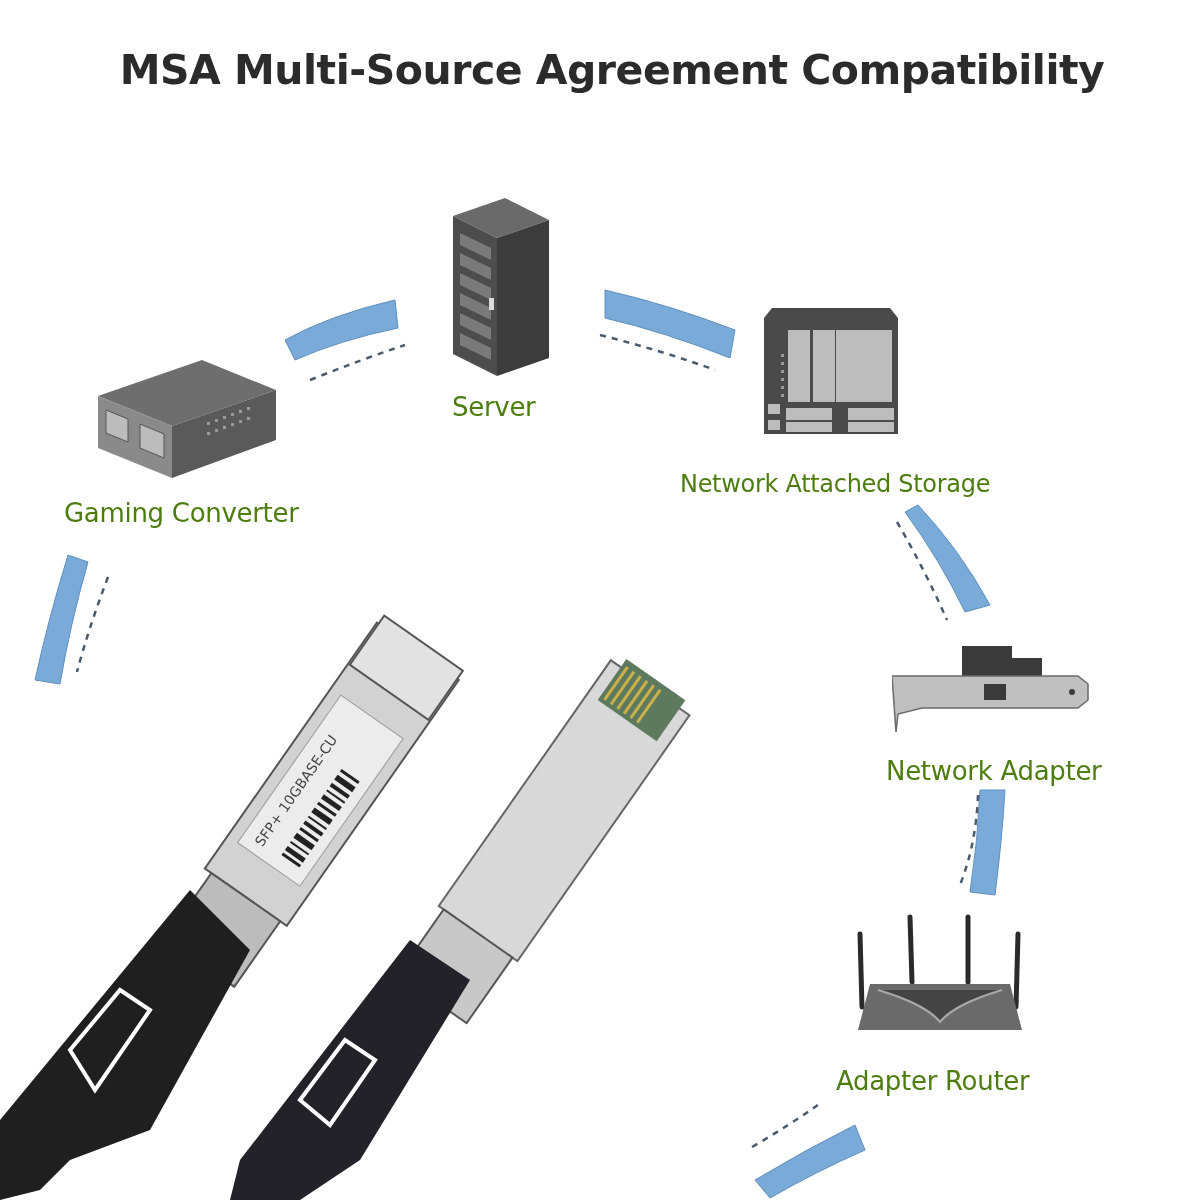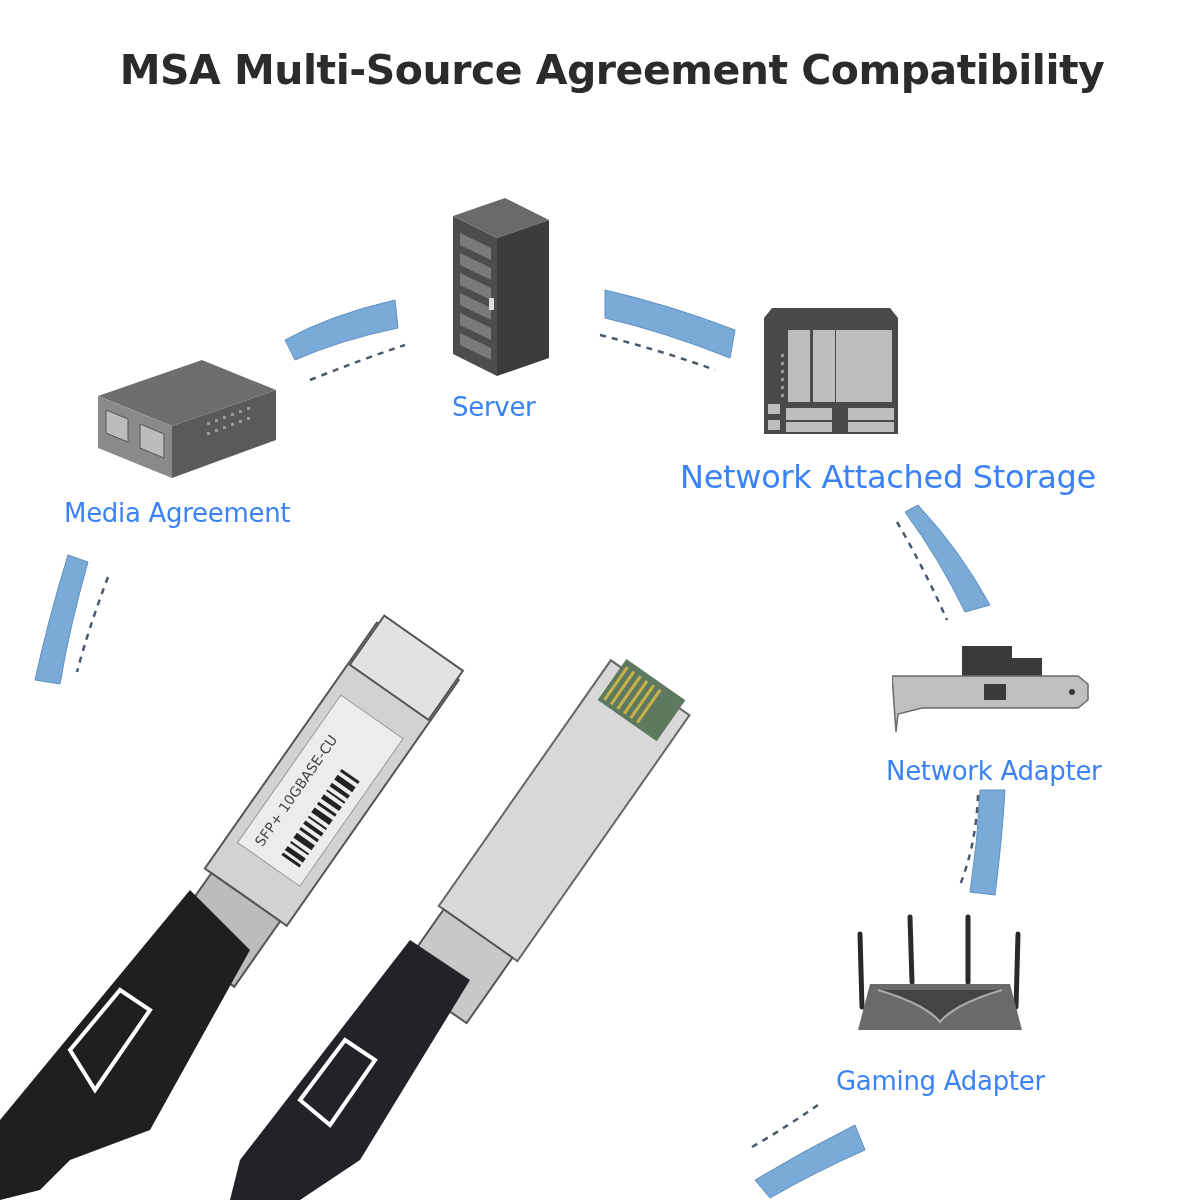--- a/index.html
+++ b/index.html
@@ -1,18 +1,18 @@
 <!DOCTYPE html>
 <html><head>
 <meta charset="utf-8">
 <style>
   html, body { margin:0; padding:0; background:#ffffff; }
   body { width:1200px; height:1200px; position:relative; overflow:hidden; font-family:"DejaVu Sans", sans-serif; }
   .title { position:absolute; left:0; top:46px; width:1224px; text-align:center; font-size:41px; font-weight:bold; color:#2b2b2b; letter-spacing:-0.5px; font-family:"DejaVu Sans", sans-serif; }
-  .label { position:absolute; font-size:26px; color:#3b82f6; white-space:nowrap; font-family:"DejaVu Sans", sans-serif; letter-spacing:-0.3px; }
+  .label { position:absolute; font-size:26px; color:#4d7c0f; white-space:nowrap; font-family:"DejaVu Sans", sans-serif; letter-spacing:-0.3px; }
   .device { position:absolute; }
   svg.overlay { position:absolute; left:0; top:0; }
 </style>
 </head>
 <body>
 
 <div class="title">MSA Multi-Source Agreement Compatibility</div>
 
 <svg class="overlay" width="1200" height="1200">
   <g fill="#7aaad8" stroke="#5f8fbf" stroke-width="1">
@@ -66,21 +66,21 @@
   </g>
   <g fill="#9a9a9a">
     <rect x="23" y="48" width="3" height="3"></rect>
       <rect x="23" y="56" width="3" height="3"></rect>
     <rect x="23" y="64" width="3" height="3"></rect>
       <rect x="23" y="72" width="3" height="3"></rect>
     <rect x="23" y="80" width="3" height="3"></rect>
       <rect x="23" y="88" width="3" height="3"></rect>
   </g>
 </svg>
-<div class="label" style="left:680px;top:458px;font-size:32px">Network Attached Storage</div>
+<div class="label" style="left:680px;top:470px;font-size:24px">Network Attached Storage</div>
 
 <svg class="device" style="left:92px;top:354px" width="190" height="130" viewBox="0 0 190 130">
   <polygon points="6,42 110,6 184,36 80,72" fill="#6e6e6e"></polygon>
   <polygon points="6,42 80,72 80,124 6,94" fill="#8a8a8a"></polygon>
   <polygon points="80,72 184,36 184,86 80,124" fill="#5a5a5a"></polygon>
   <polygon points="14,56 36,65 36,88 14,79" fill="#bcbcbc" stroke="#555" stroke-width="1"></polygon>
   <polygon points="48,70 72,80 72,104 48,94" fill="#bcbcbc" stroke="#555" stroke-width="1"></polygon>
   <g fill="#9a9a9a">
     <rect x="115" y="68" width="3" height="3"></rect>
       <rect x="123" y="65" width="3" height="3"></rect>
@@ -89,42 +89,42 @@
       <rect x="147" y="56" width="3" height="3"></rect>
       <rect x="155" y="53" width="3" height="3"></rect>
     <rect x="115" y="78" width="3" height="3"></rect>
       <rect x="123" y="75" width="3" height="3"></rect>
       <rect x="131" y="72" width="3" height="3"></rect>
     <rect x="139" y="69" width="3" height="3"></rect>
       <rect x="147" y="66" width="3" height="3"></rect>
       <rect x="155" y="63" width="3" height="3"></rect>
   </g>
 </svg>
-<div class="label" style="left:64px;top:498px">Media Agreement</div>
+<div class="label" style="left:64px;top:498px">Gaming Converter</div>
 
 <svg class="device" style="left:892px;top:640px" width="200" height="100" viewBox="0 0 200 100">
   <polygon points="70,6 120,6 120,18 150,18 150,36 70,36" fill="#3a3a3a"></polygon>
   <polygon points="0,36 186,36 196,44 196,60 186,68 30,68 6,74 4,92" fill="#bfbfbf" stroke="#6a6a6a" stroke-width="1.5"></polygon>
   <rect x="92" y="44" width="22" height="16" fill="#3a3a3a"></rect>
   <circle cx="180" cy="52" r="3" fill="#3a3a3a"></circle>
 </svg>
 <div class="label" style="left:886px;top:756px">Network Adapter</div>
 
 <svg class="device" style="left:850px;top:912px" width="180" height="130" viewBox="0 0 180 130">
   <g stroke="#2a2a2a" stroke-width="5" stroke-linecap="round">
     <line x1="10" y1="22" x2="12" y2="95"></line>
     <line x1="60" y1="5" x2="62" y2="70"></line>
     <line x1="118" y1="5" x2="118" y2="70"></line>
     <line x1="168" y1="22" x2="166" y2="95"></line>
   </g>
   <polygon points="20,72 160,72 172,118 8,118" fill="#6a6a6a"></polygon>
   <path d="M28,78 Q75,90 90,108 Q105,90 152,78 Z" fill="#444"></path>
   <path d="M28,78 Q75,92 90,110 Q105,92 152,78" fill="none" stroke="#aaaaaa" stroke-width="2"></path>
 </svg>
-<div class="label" style="left:836px;top:1066px">Gaming Adapter</div>
+<div class="label" style="left:836px;top:1066px">Adapter Router</div>
 
 <svg class="device" style="left:0;top:580px" width="760" height="620" viewBox="0 580 760 620">
 
   <g transform="rotate(-55 340 780)">
     <rect x="190" y="720" width="300" height="100" fill="#d2d2d2" stroke="#555" stroke-width="2"></rect>
     <rect x="440" y="722" width="60" height="96" fill="#e2e2e2" stroke="#555" stroke-width="2"></rect>
     <rect x="230" y="732" width="180" height="76" fill="#ececec" stroke="#999" stroke-width="1"></rect>
     <g fill="#222">
       <rect x="245" y="775" width="3" height="22"></rect>
         <rect x="251" y="775" width="5" height="22"></rect>

